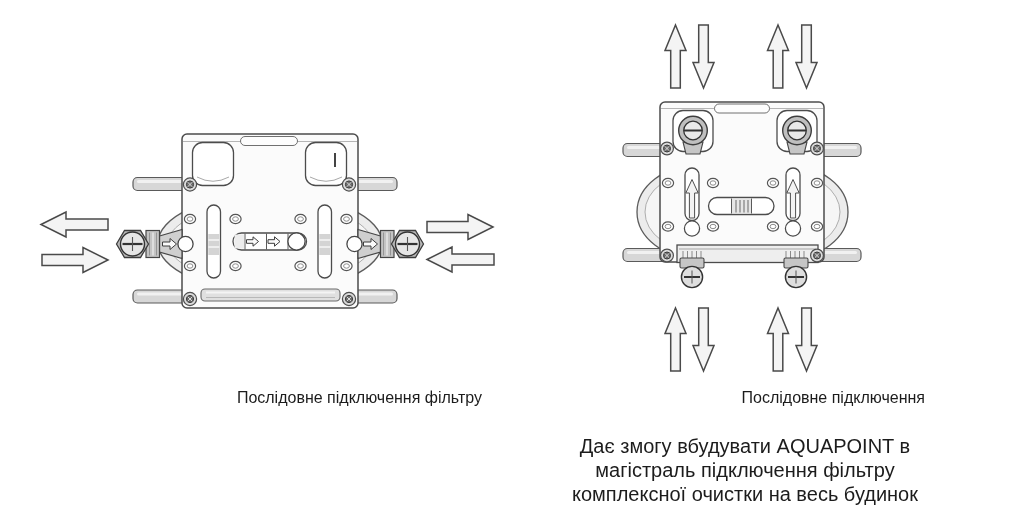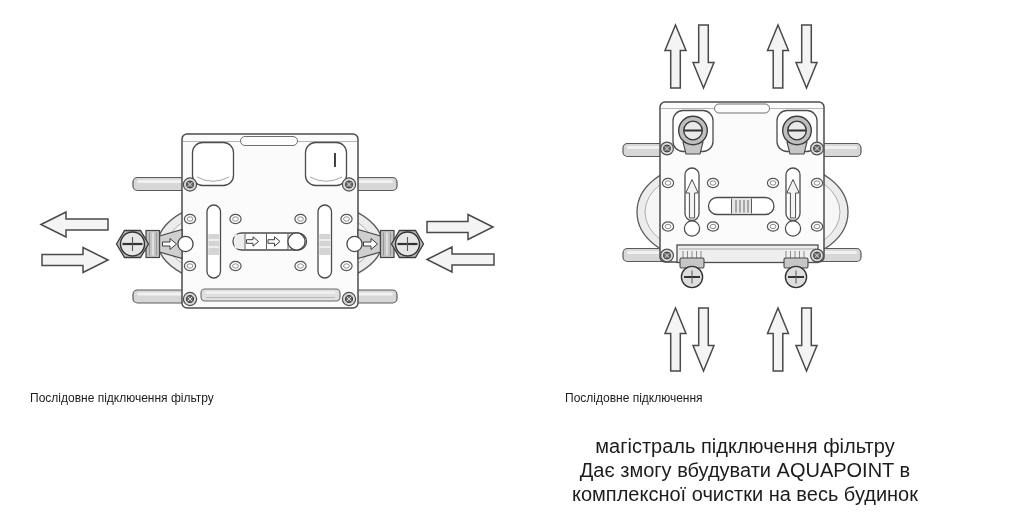--- a/index.html
+++ b/index.html
@@ -17,22 +17,22 @@
   }
   .figure-svg {
     position: absolute;
     display: block;
   }
   #serial-svg   { left: 20px;  top: 95px;  width: 500px; height: 230px; }
   #parallel-svg { left: 605px; top: 15px;  width: 270px; height: 365px; }
 
   .caption {
     position: absolute;
-    text-align: left;
-    font-size: 12px;
+    text-align: right;
+    font-size: 16px;
     line-height: 22px;
     white-space: nowrap;
   }
   #serial-caption   { left: 30px;  top: 387px; width: 452px; }
   #parallel-caption { left: 565px; top: 387px; width: 360px; }
 
   .description {
     position: absolute;
     left: 558px;
     top: 434px;
@@ -337,16 +337,16 @@
   <polygon class="flow-arrow" points="703.5,371 693,345.5 698.7,345.5 698.7,308 708.3,308 708.3,345.5 714,345.5"></polygon>
   <polygon class="flow-arrow" points="778,308 788.5,333.5 782.8,333.5 782.8,371 773.2,371 773.2,333.5 767.5,333.5"></polygon>
   <polygon class="flow-arrow" points="806.5,371 796,345.5 801.7,345.5 801.7,308 811.3,308 811.3,345.5 817,345.5"></polygon>
 </svg>
 
 <div id="serial-caption" class="caption">Послідовне підключення фільтру</div>
 
 <div id="parallel-caption" class="caption">Послідовне підключення</div>
 
 <div class="description">
+  <div>Дає змогу вбудувати AQUAPOINT в</div>
   <div>магістраль підключення фільтру</div>
-  <div>Дає змогу вбудувати AQUAPOINT в</div>
   <div>комплексної очистки на весь будинок</div>
 </div>
 
 </body></html>

